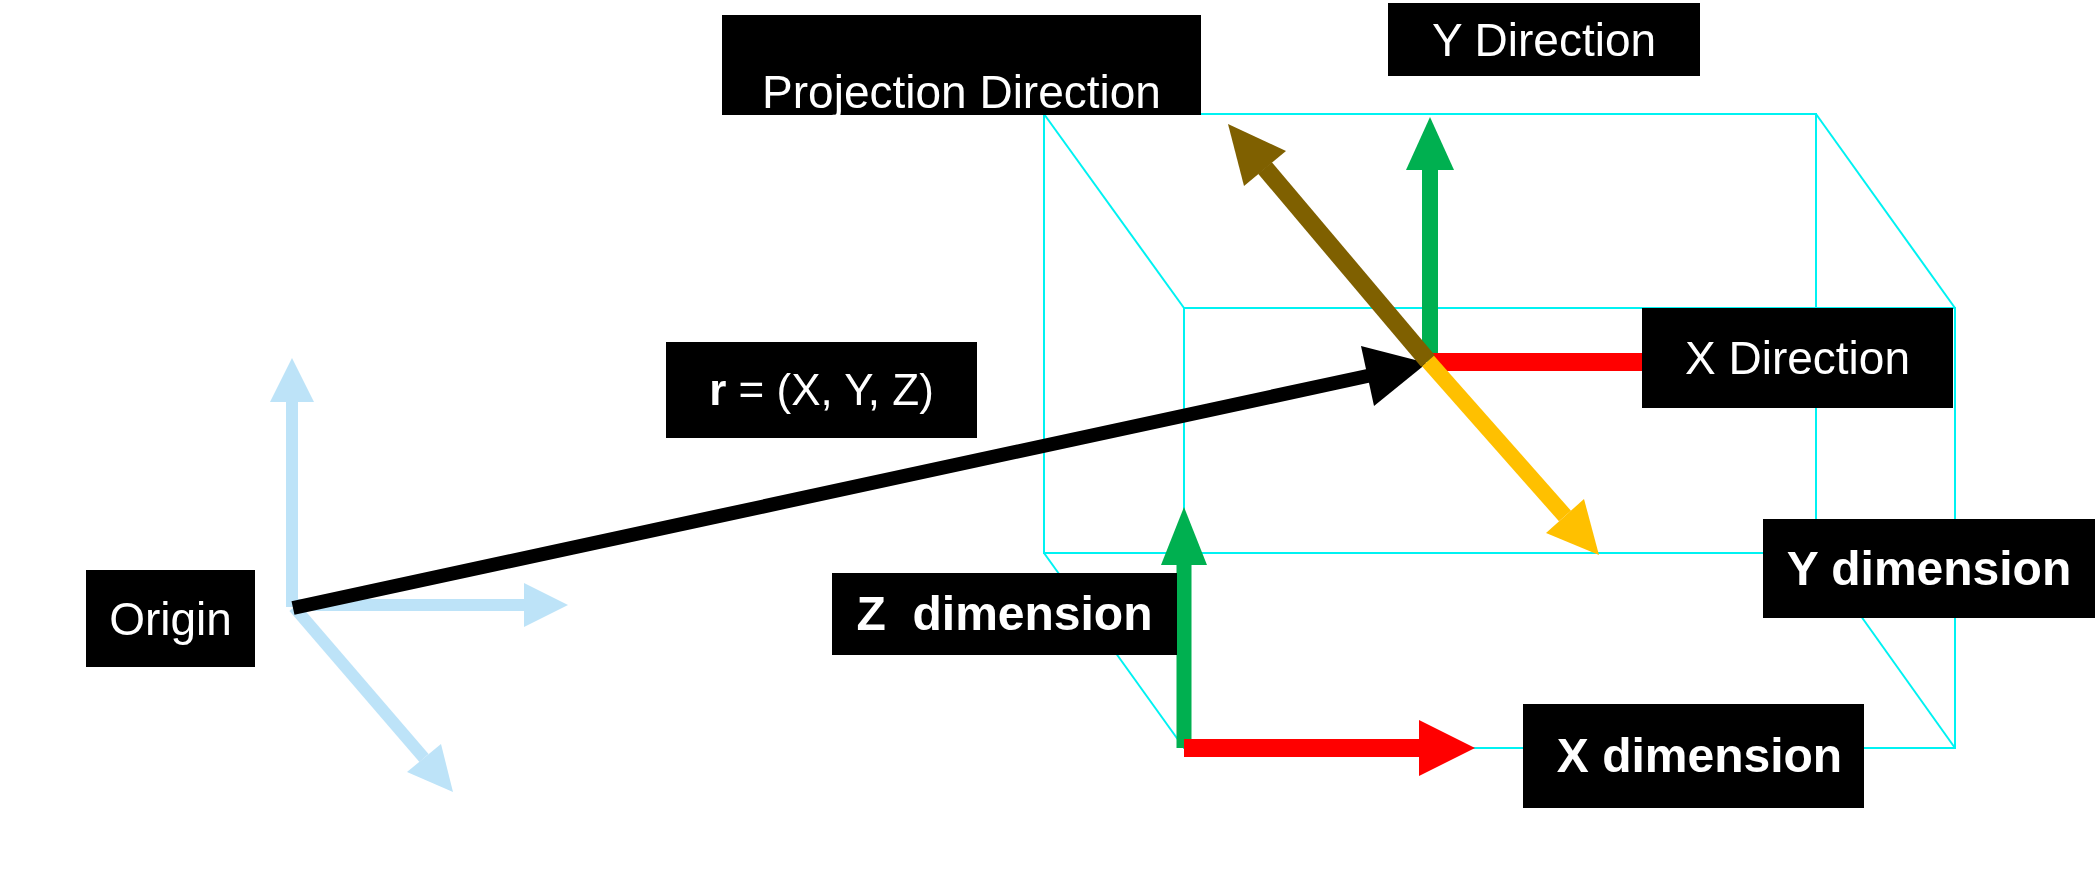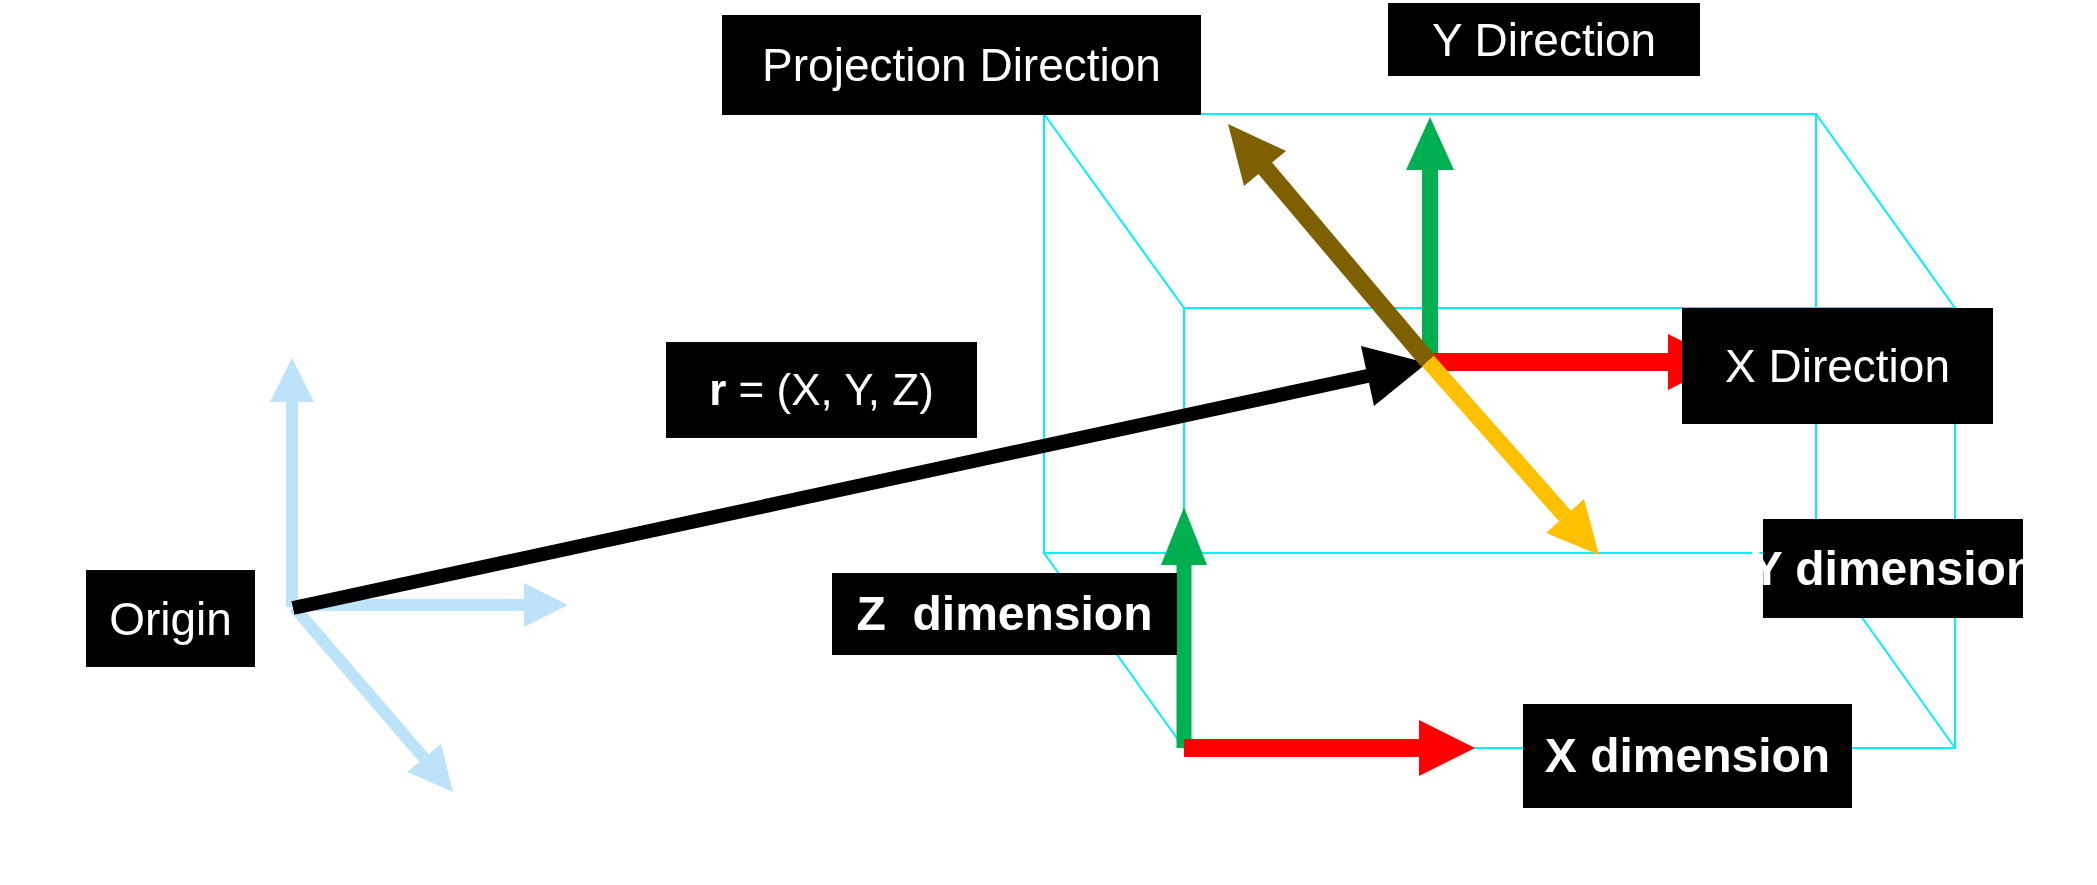--- a/index.html
+++ b/index.html
@@ -24,25 +24,25 @@
     color: #ffffff;
     display: flex;
     align-items: center;
     justify-content: center;
     z-index: 2;
     white-space: pre;
     font-size: 46px;
     line-height: 1;
   }
   .label.bold { font-weight: bold; font-size: 48px; }
-  .lbl-projection { left: 722px; top: 15px;  width: 479px; height: 100px; }
+  .lbl-projection { left: 722px; top: 15px;  width: 479px; height: 100px; align-items: flex-end; }
   .lbl-ydir       { left: 1388px; top: 3px;  width: 312px; height: 73px; }
-  .lbl-xdir       { left: 1682px; top: 308px; width: 311px; height: 116px; }
-  .lbl-ydim       { left: 1763px; top: 519px; width: 260px; height: 99px; }
-  .lbl-xdim       { left: 1523px; top: 704px; width: 329px; height: 104px; }
+  .lbl-xdir       { left: 1642px; top: 308px; width: 311px; height: 100px; }
+  .lbl-ydim       { left: 1763px; top: 519px; width: 332px; height: 99px; }
+  .lbl-xdim       { left: 1523px; top: 704px; width: 329px; height: 104px; padding-left: 12px; }
   .lbl-zdim       { left: 832px;  top: 573px; width: 345px; height: 82px; }
   .lbl-origin     { left: 86px;   top: 570px; width: 169px; height: 97px; }
   .lbl-rvec       { left: 666px;  top: 342px; width: 311px; height: 96px; font-size: 44px; }
   .lbl-rvec .r-bold { font-weight: bold; }
 </style>
 </head>
 <body>
 
 <div id="stage">
 

